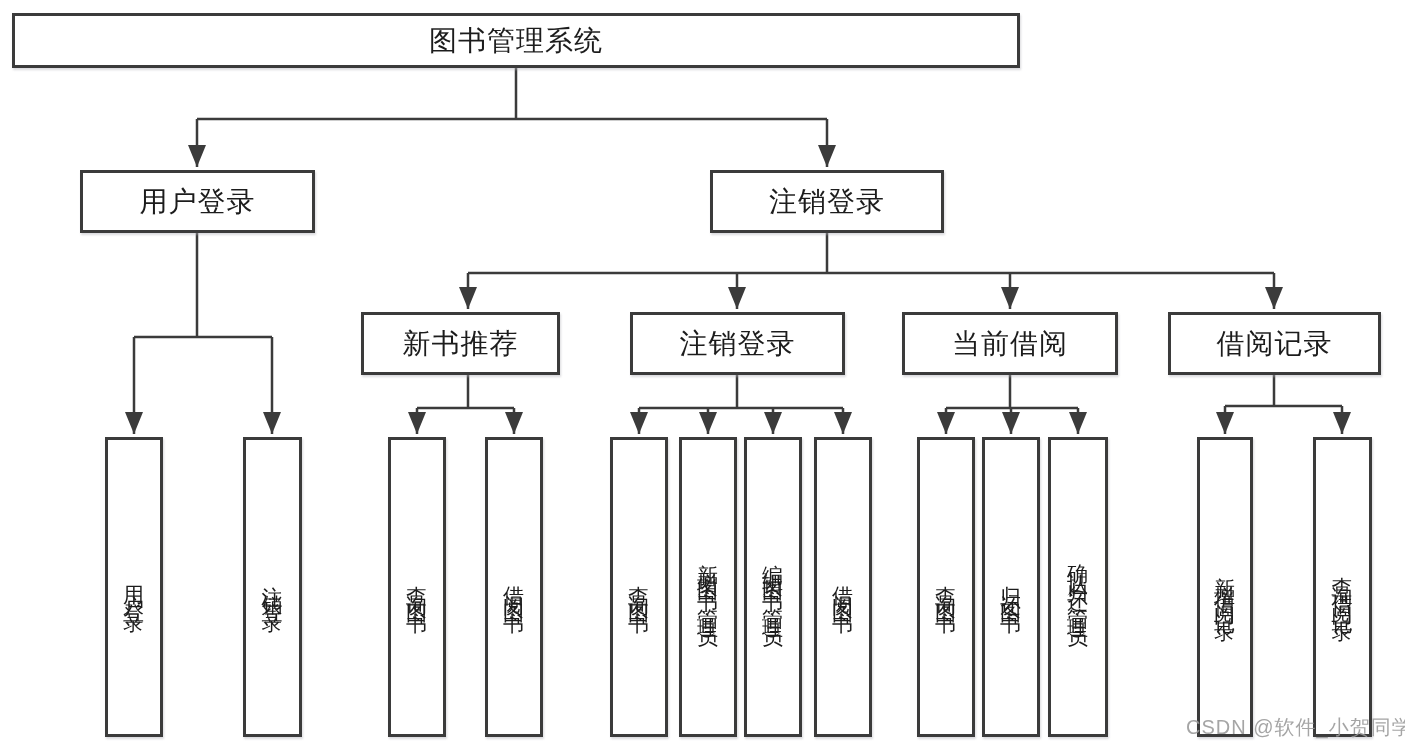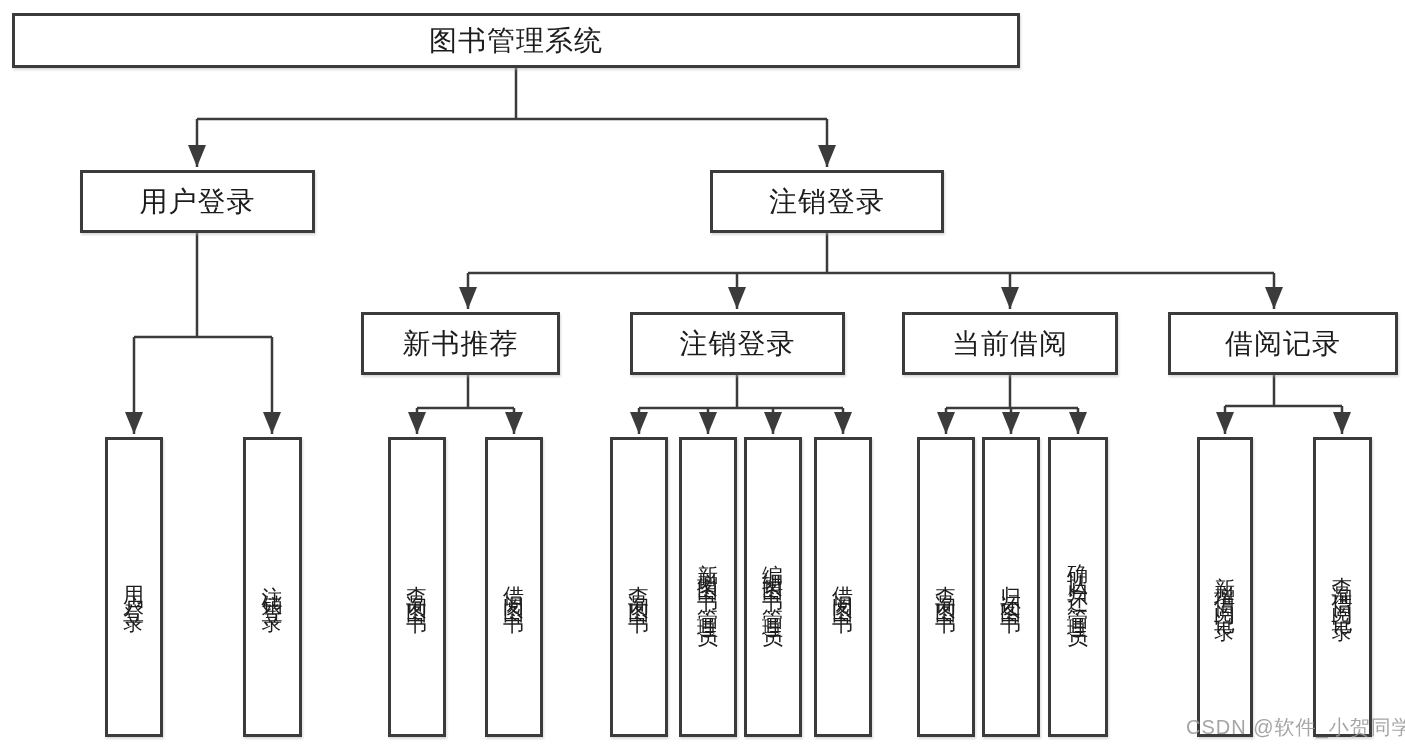--- a/index.html
+++ b/index.html
@@ -116,21 +116,21 @@
   </svg>
 
   <div class="box" style="left:12px; top:13px; width:1008px; height:55px;">图书管理系统</div>
 
   <div class="box" style="left:80px; top:170px; width:235px; height:63px;">用户登录</div>
   <div class="box" style="left:710px; top:170px; width:234px; height:63px;">注销登录</div>
 
   <div class="box" style="left:361px; top:312px; width:199px; height:63px;">新书推荐</div>
   <div class="box" style="left:630px; top:312px; width:215px; height:63px;">注销登录</div>
   <div class="box" style="left:902px; top:312px; width:216px; height:63px;">当前借阅</div>
-  <div class="box" style="left:1168px; top:312px; width:230px; height:63px;">借阅记录</div>
+  <div class="box" style="left:1168px; top:312px; width:213px; height:63px;">借阅记录</div>
 
   <div class="box vbox" style="left:105px; top:437px; width:58px; height:300px;">用户登录</div>
   <div class="box vbox" style="left:243px; top:437px; width:59px; height:300px;">注销登录</div>
 
   <div class="box vbox" style="left:388px; top:437px; width:58px; height:300px;">查询图书</div>
   <div class="box vbox" style="left:485px; top:437px; width:58px; height:300px;">借阅图书</div>
 
   <div class="box vbox" style="left:610px; top:437px; width:58px; height:300px;">查询图书</div>
   <div class="box vbox" style="left:679px; top:437px; width:58px; height:300px;">新增图书（管理员）</div>
   <div class="box vbox" style="left:744px; top:437px; width:58px; height:300px;">编辑图书（管理员）</div>

